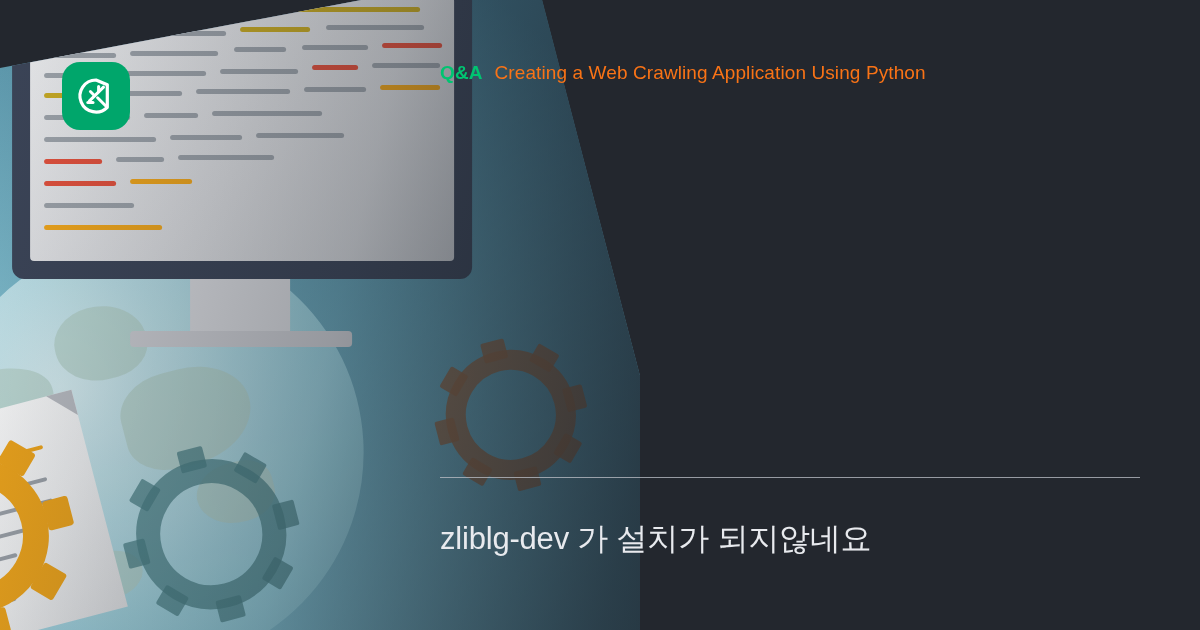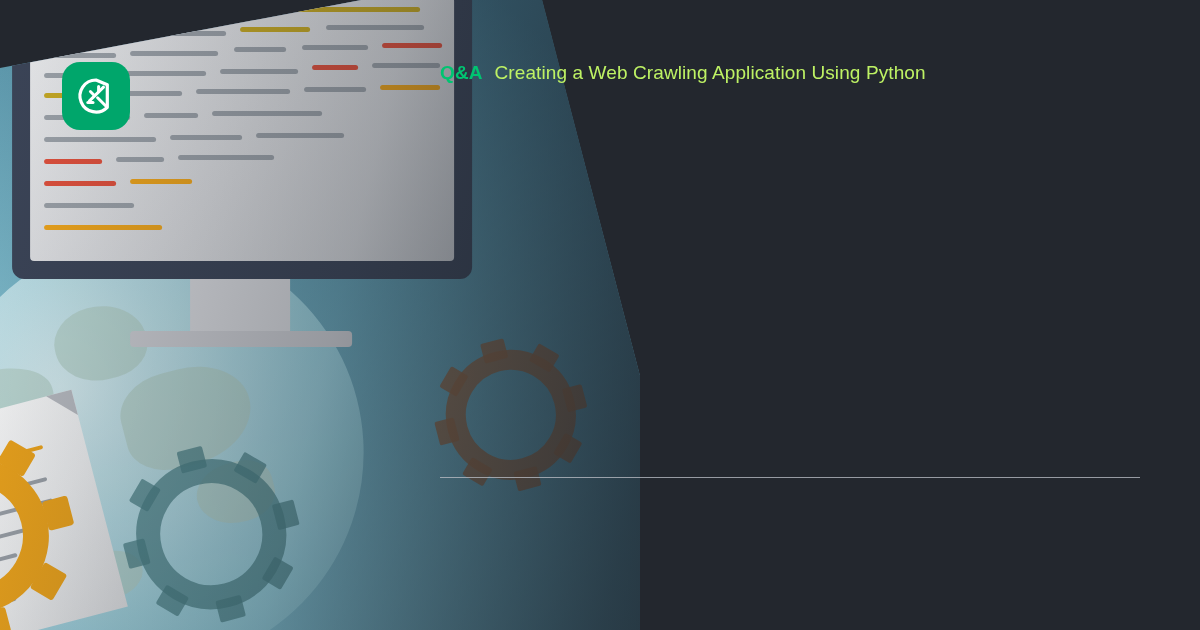--- a/index.html
+++ b/index.html
@@ -155,21 +155,21 @@
   }
   .kicker {
     position:absolute; left:0; top:62px;
     display:flex; align-items:baseline; gap:12px;
     white-space:nowrap;
   }
   .kicker .qa {
     color:#00c471; font-size:19px; font-weight:bold; letter-spacing:.1px;
   }
   .kicker .course {
-    color:#bef264; font-size:19px; font-weight:normal; letter-spacing:.1px;
+    color:#f97316; font-size:19px; font-weight:normal; letter-spacing:.1px;
   }
   .title {
     position:absolute; left:0; top:122px;
     color:#ffffff; font-size:36px; font-weight:bold;
     letter-spacing:-.3px; white-space:nowrap;
   }
   .divider {
     position:absolute; left:0; top:477px;
     width:700px; height:1px;
     background:#b9bdc4; opacity:.78;
@@ -376,16 +376,17 @@
   <div class="content">
 
     <div class="kicker">
       <span class="qa">Q&amp;A</span>
       <span class="course">Creating a Web Crawling Application Using Python</span>
     </div>
 
 
     <div class="divider"></div>
 
+    <div class="body-text">zliblg-dev 가 설치가 되지않네요</div>
 
   </div>
 
 </div>
 
 </body></html>

